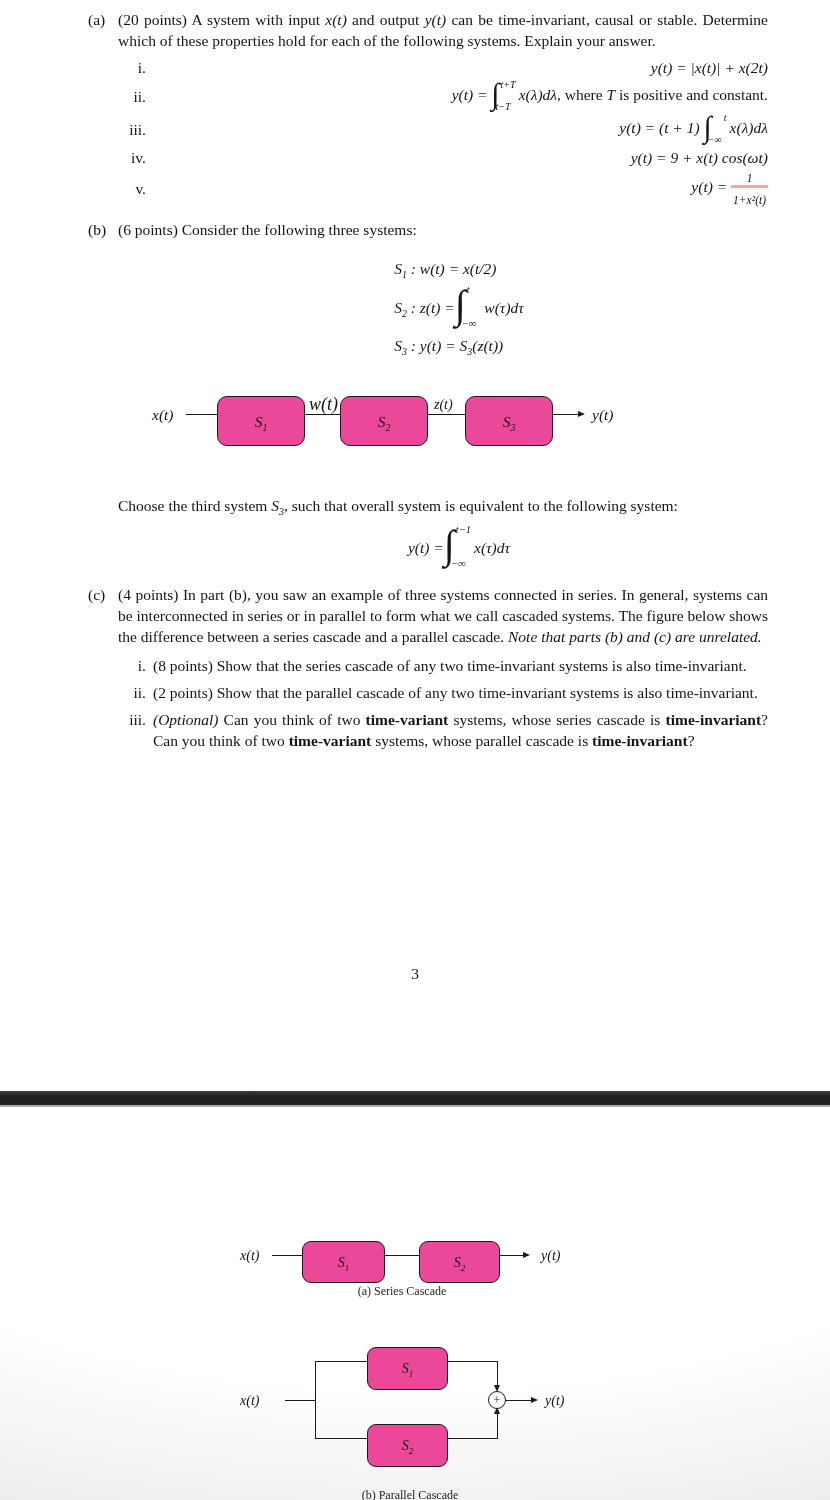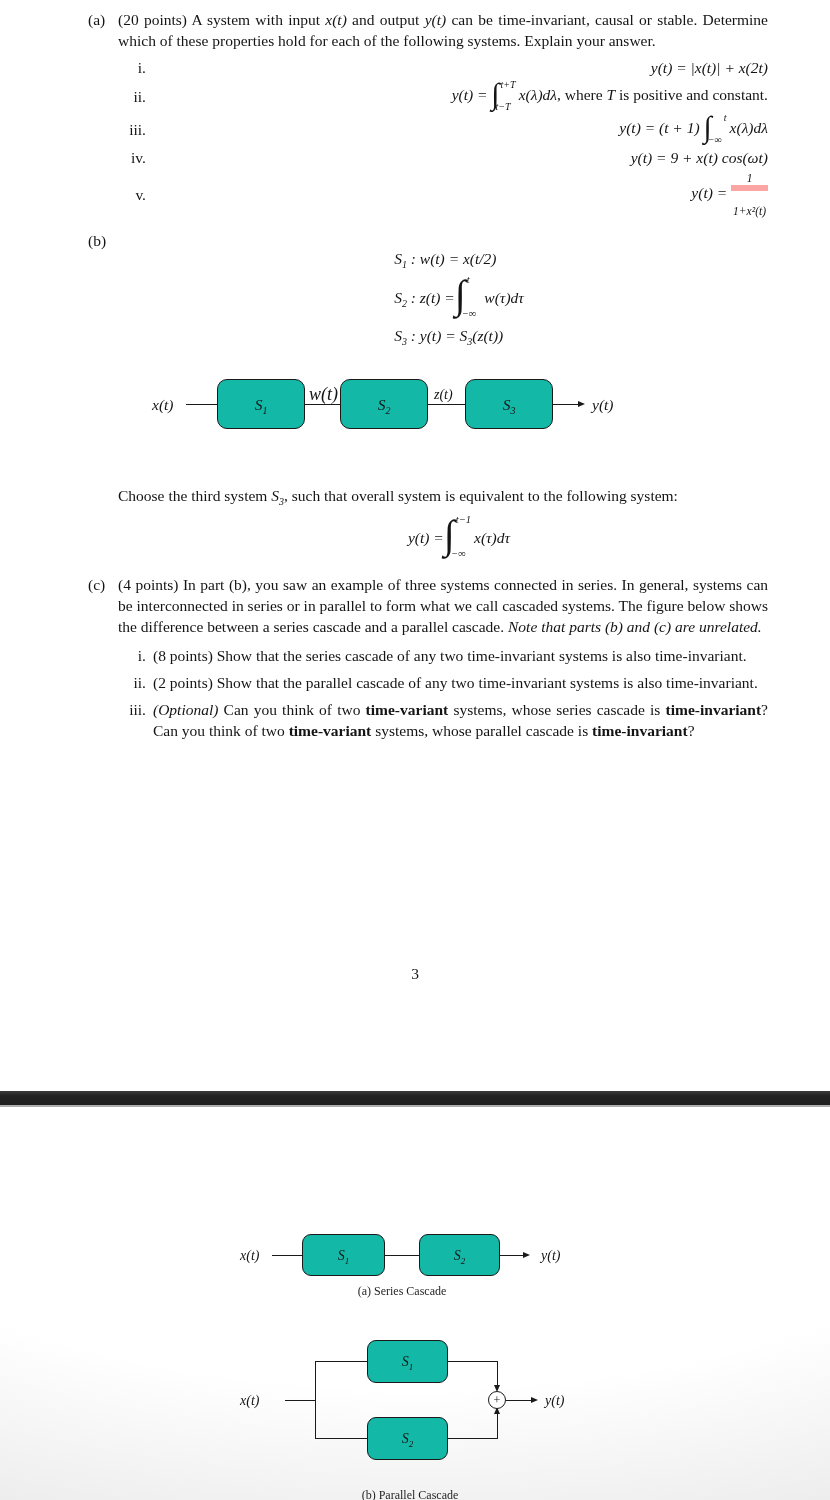--- a/index.html
+++ b/index.html
@@ -20,28 +20,28 @@
   .rtext-tight{flex:1;text-align:right;margin-left:15px;}
   
   .intg{display:inline-flex;align-items:center;vertical-align:middle;}
   .isign{font-style:normal;font-size:30px;line-height:30px;transform:translateY(-2px);}
   .ilims{display:inline-flex;flex-direction:column;justify-content:space-between;height:32px;font-size:10px;font-style:italic;line-height:10px;margin:0 3px 0 1px;}
   .ilims .isub{transform:translateX(-5px);}
   .intg.lg .isign{font-size:40px;line-height:40px;}
   .intg.lg .ilims{height:44px;font-size:10.5px;}
   
   .frac{display:inline-flex;flex-direction:column;align-items:center;font-size:11.5px;line-height:13px;vertical-align:middle;transform:translateY(1px);}
-  .frac .fden{border-top:6px solid #fca5a5;padding:14px 2px 0 2px;}
+  .frac .fden{border-top:3px solid #fca5a5;padding:6px 2px 0 2px;}
   
   .eqcenter{text-align:center;margin:10px 0 10px 0;}
   .eqgroup{display:inline-block;text-align:left;}
   .eqline{margin:6px 0;}
   
   .diag{position:relative;}
-  .dbox{position:absolute;border:1.5px solid #1a1a1a;border-radius:10px;background:#14b8a6;display:flex;align-items:center;justify-content:center;box-sizing:border-box;}
+  .dbox{position:absolute;border:1.5px solid #1a1a1a;border-radius:10px;background:#ec4899;display:flex;align-items:center;justify-content:center;box-sizing:border-box;margin-top:7px;}
   .dline{position:absolute;border-top:1.5px solid #1a1a1a;}
   .dvline{position:absolute;border-left:1.5px solid #1a1a1a;}
   .dlabel{position:absolute;font-style:italic;white-space:nowrap;}
   .arr-r{position:absolute;width:0;height:0;border-left:7px solid #1a1a1a;border-top:3.5px solid transparent;border-bottom:3.5px solid transparent;}
   .arr-d{position:absolute;width:0;height:0;border-top:7px solid #1a1a1a;border-left:3.5px solid transparent;border-right:3.5px solid transparent;}
   .arr-u{position:absolute;width:0;height:0;border-bottom:7px solid #1a1a1a;border-left:3.5px solid transparent;border-right:3.5px solid transparent;}
   .sumcirc{position:absolute;width:18px;height:18px;border:1.5px solid #1a1a1a;border-radius:50%;box-sizing:border-box;display:flex;align-items:center;justify-content:center;font-size:12px;line-height:1;background:#fff;}
   .pagenum{position:absolute;left:0;top:963px;width:830px;text-align:center;}
   
   .divider{height:14px;background:linear-gradient(180deg,#3c3c3c 0%,#222 35%,#1f1f1f 100%);border-bottom:2px solid #adadad;}
@@ -95,20 +95,21 @@
                 <span class="fden">1+x²(t)</span>
               </span></div>
         </div>
       </div>
     </div>
   </div>
 
   <div class="part" style="margin-top:13px;">
     <div class="plabel">(b)</div>
     <div class="pbody">
+      <p><span>(6 points)</span><span> </span><span>Consider the following three systems:</span></p>
 
       <div class="eqcenter" style="margin:12px 0 10px -30px;">
         <div class="eqgroup">
           <div class="eqline m"><span>S</span><sub>1</sub><span> : w(t) = x(t/2)</span></div>
           <div class="eqline m" style="display:flex;align-items:center;">
               <span><span>S</span><sub>2</sub><span> : z(t) = </span></span>
               <span class="intg lg">
                 <span class="isign">∫</span>
                 <span class="ilims">
                   <span class="isup">t</span>

